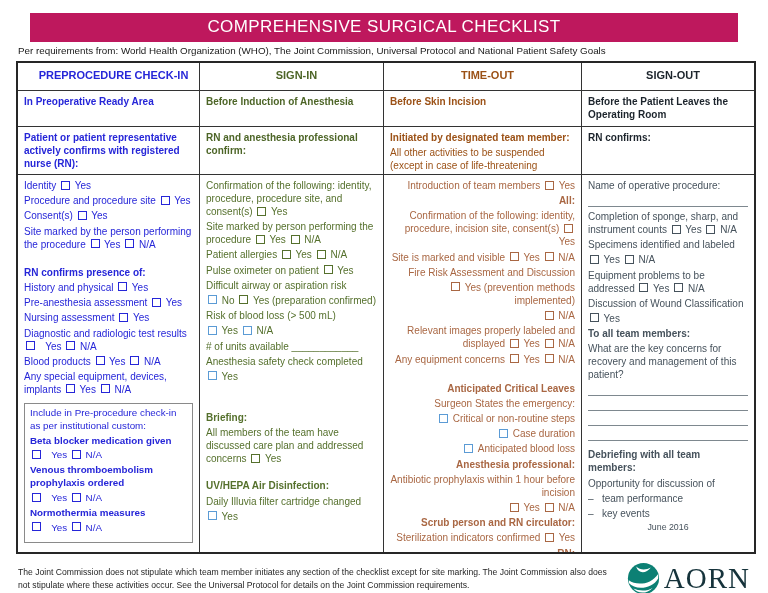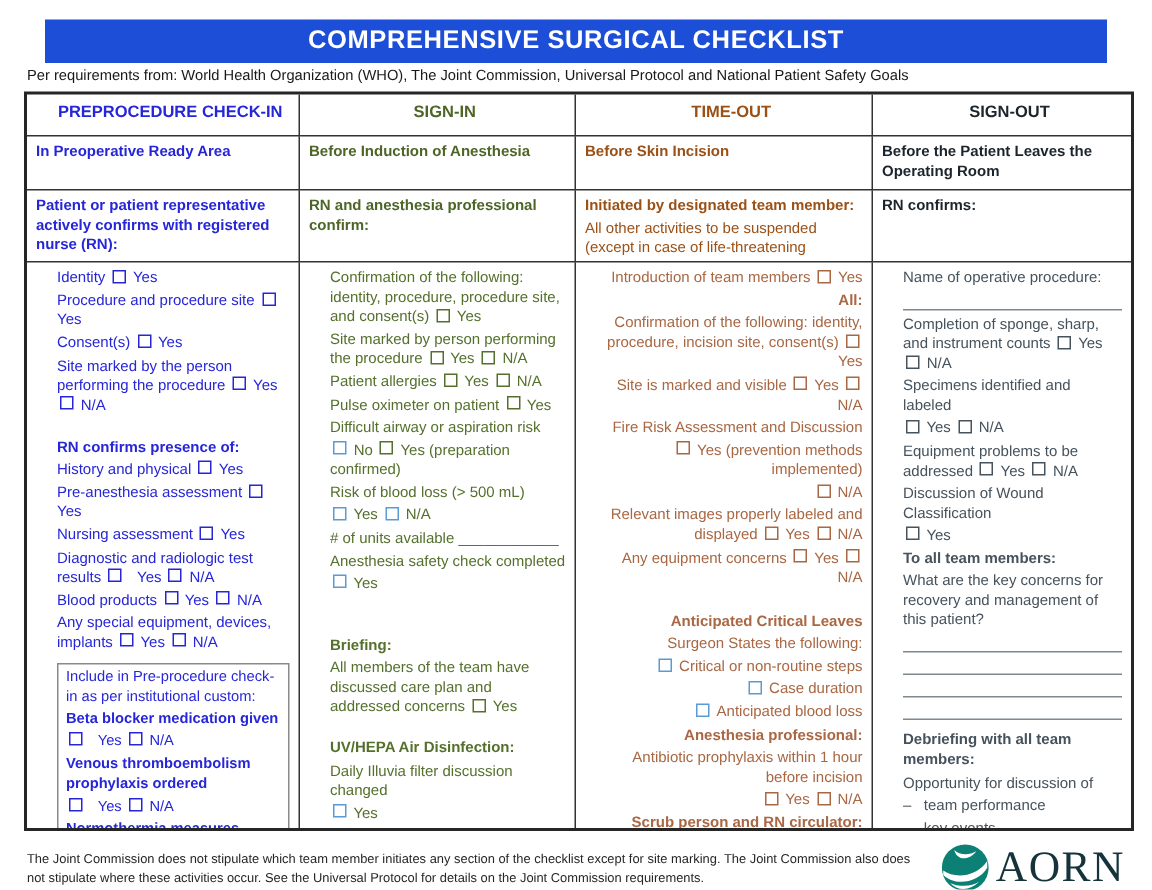--- a/index.html
+++ b/index.html
@@ -1,37 +1,37 @@
 <!DOCTYPE html>
 <html><head>
 <meta charset="utf-8">
 <style>
   html,body{margin:0;padding:0;}
   body{
     width:768px;height:593px;background:#ffffff;
     font-family:"Liberation Sans",sans-serif;color:#1a1a1a;overflow:hidden;
   }
   .title-bar{
-    margin:13px 30px 0 30px;background:#1d4ed8;color:#fff;
-    text-align:center;font-weight:700;font-size:17px;letter-spacing:.4px;
+    margin:13px 30px 0 30px;background:#be185d;color:#fff;
+    text-align:center;font-weight:400;font-size:17px;letter-spacing:.4px;
     padding:4px 0 5px 0;
   }
   .subtitle{margin:3px 6px 0 18px;font-size:9.8px;color:#191919;}
   .grid{
     margin:5px 0 0 16px;width:736px;
     display:grid;grid-template-columns:182px 184px 198px 172px;
     grid-template-rows:28px 36px 48px 377px;grid-auto-flow:column;
     border:2px solid #262626;box-sizing:content-box;
   }
   .cell{
     border-right:1px solid #333;border-bottom:1px solid #333;
     padding:4px 6px;box-sizing:border-box;overflow:hidden;
   }
   .lastcol{border-right:none;}
-  .c-body{border-bottom:none;padding-left:20px;}
+  .c-body{border-bottom:none;}
   .c-head{font-weight:700;font-size:11px;text-align:center;padding-top:6px;padding-left:16px;}
   .line{font-size:10px;line-height:1.3;margin-bottom:2.2px;}
   .line.b{font-weight:700;}
   .line.r{text-align:center;}
   .line.s{font-size:8.8px;}
   .cb{
     display:inline-block;width:7px;height:7px;border:1.2px solid currentColor;
     margin:0 2px;vertical-align:-0.5px;background:#fff;
   }
   .hr{border-bottom:1px solid #7e888f;margin:14px 0 3px 0;}
@@ -104,21 +104,21 @@
         <div class="line">Risk of blood loss (&gt; 500 mL)</div>
         <div class="line"><div class="cb" style="border-color: rgb(91, 155, 213);"></div> Yes <div class="cb" style="border-color: rgb(91, 155, 213);"></div> N/A</div>
         <div class="line"># of units available ____________</div>
         <div class="line">Anesthesia safety check completed</div>
         <div class="line"><div class="cb" style="border-color: rgb(91, 155, 213);"></div> Yes</div>
         <div class="" style="height: 26px;"></div>
         <div class="line b">Briefing:</div>
         <div class="line">All members of the team have discussed care plan and addressed concerns <div class="cb"></div> Yes</div>
         <div class="" style="height: 12px;"></div>
         <div class="line b">UV/HEPA Air Disinfection:</div>
-        <div class="line">Daily Illuvia filter discussion changed</div>
+        <div class="line">Daily Illuvia filter cartridge changed</div>
         <div class="line"><div class="cb" style="border-color: rgb(91, 155, 213);"></div> Yes</div>
       </div>
       <div class="cell c-head" style="color: rgb(155, 81, 22);">TIME-OUT</div>
       <div class="cell c-phase" style="color: rgb(155, 81, 22);">
         <div class="line b">Before Skin Incision</div>
       </div>
       <div class="cell c-confirm" style="color: rgb(155, 81, 22);">
         <div class="line b">Initiated by designated team member:</div>
         <div class="line">All other activities to be suspended (except in case of life-threatening emergency)</div>
       </div>
@@ -127,21 +127,21 @@
         <div class="line b">All:</div>
         <div class="line">Confirmation of the following: identity, procedure, incision site, consent(s)  <div class="cb"></div> Yes</div>
         <div class="line">Site is marked and visible  <div class="cb"></div> Yes <div class="cb"></div> N/A</div>
         <div class="line">Fire Risk Assessment and Discussion</div>
         <div class="line"><div class="cb"></div> Yes (prevention methods implemented)</div>
         <div class="line"><div class="cb"></div> N/A</div>
         <div class="line">Relevant images properly labeled and displayed <div class="cb"></div> Yes <div class="cb"></div> N/A</div>
         <div class="line">Any equipment concerns  <div class="cb"></div> Yes <div class="cb"></div> N/A</div>
         <div class="" style="height: 14px;"></div>
         <div class="line b">Anticipated Critical Leaves</div>
-        <div class="line">Surgeon States the following:</div>
+        <div class="line">Surgeon States the emergency:</div>
         <div class="line"><div class="cb" style="border-color: rgb(91, 155, 213);"></div> Critical or non-routine steps</div>
         <div class="line"><div class="cb" style="border-color: rgb(91, 155, 213);"></div> Case duration</div>
         <div class="line"><div class="cb" style="border-color: rgb(91, 155, 213);"></div> Anticipated blood loss</div>
         <div class="line b">Anesthesia professional:</div>
         <div class="line">Antibiotic prophylaxis within 1 hour before incision</div>
         <div class="line"><div class="cb"></div> Yes <div class="cb"></div> N/A</div>
         <div class="line b">Scrub person and RN circulator:</div>
         <div class="line">Sterilization indicators confirmed  <div class="cb"></div> Yes</div>
         <div class="line b">RN:</div>
       </div>

